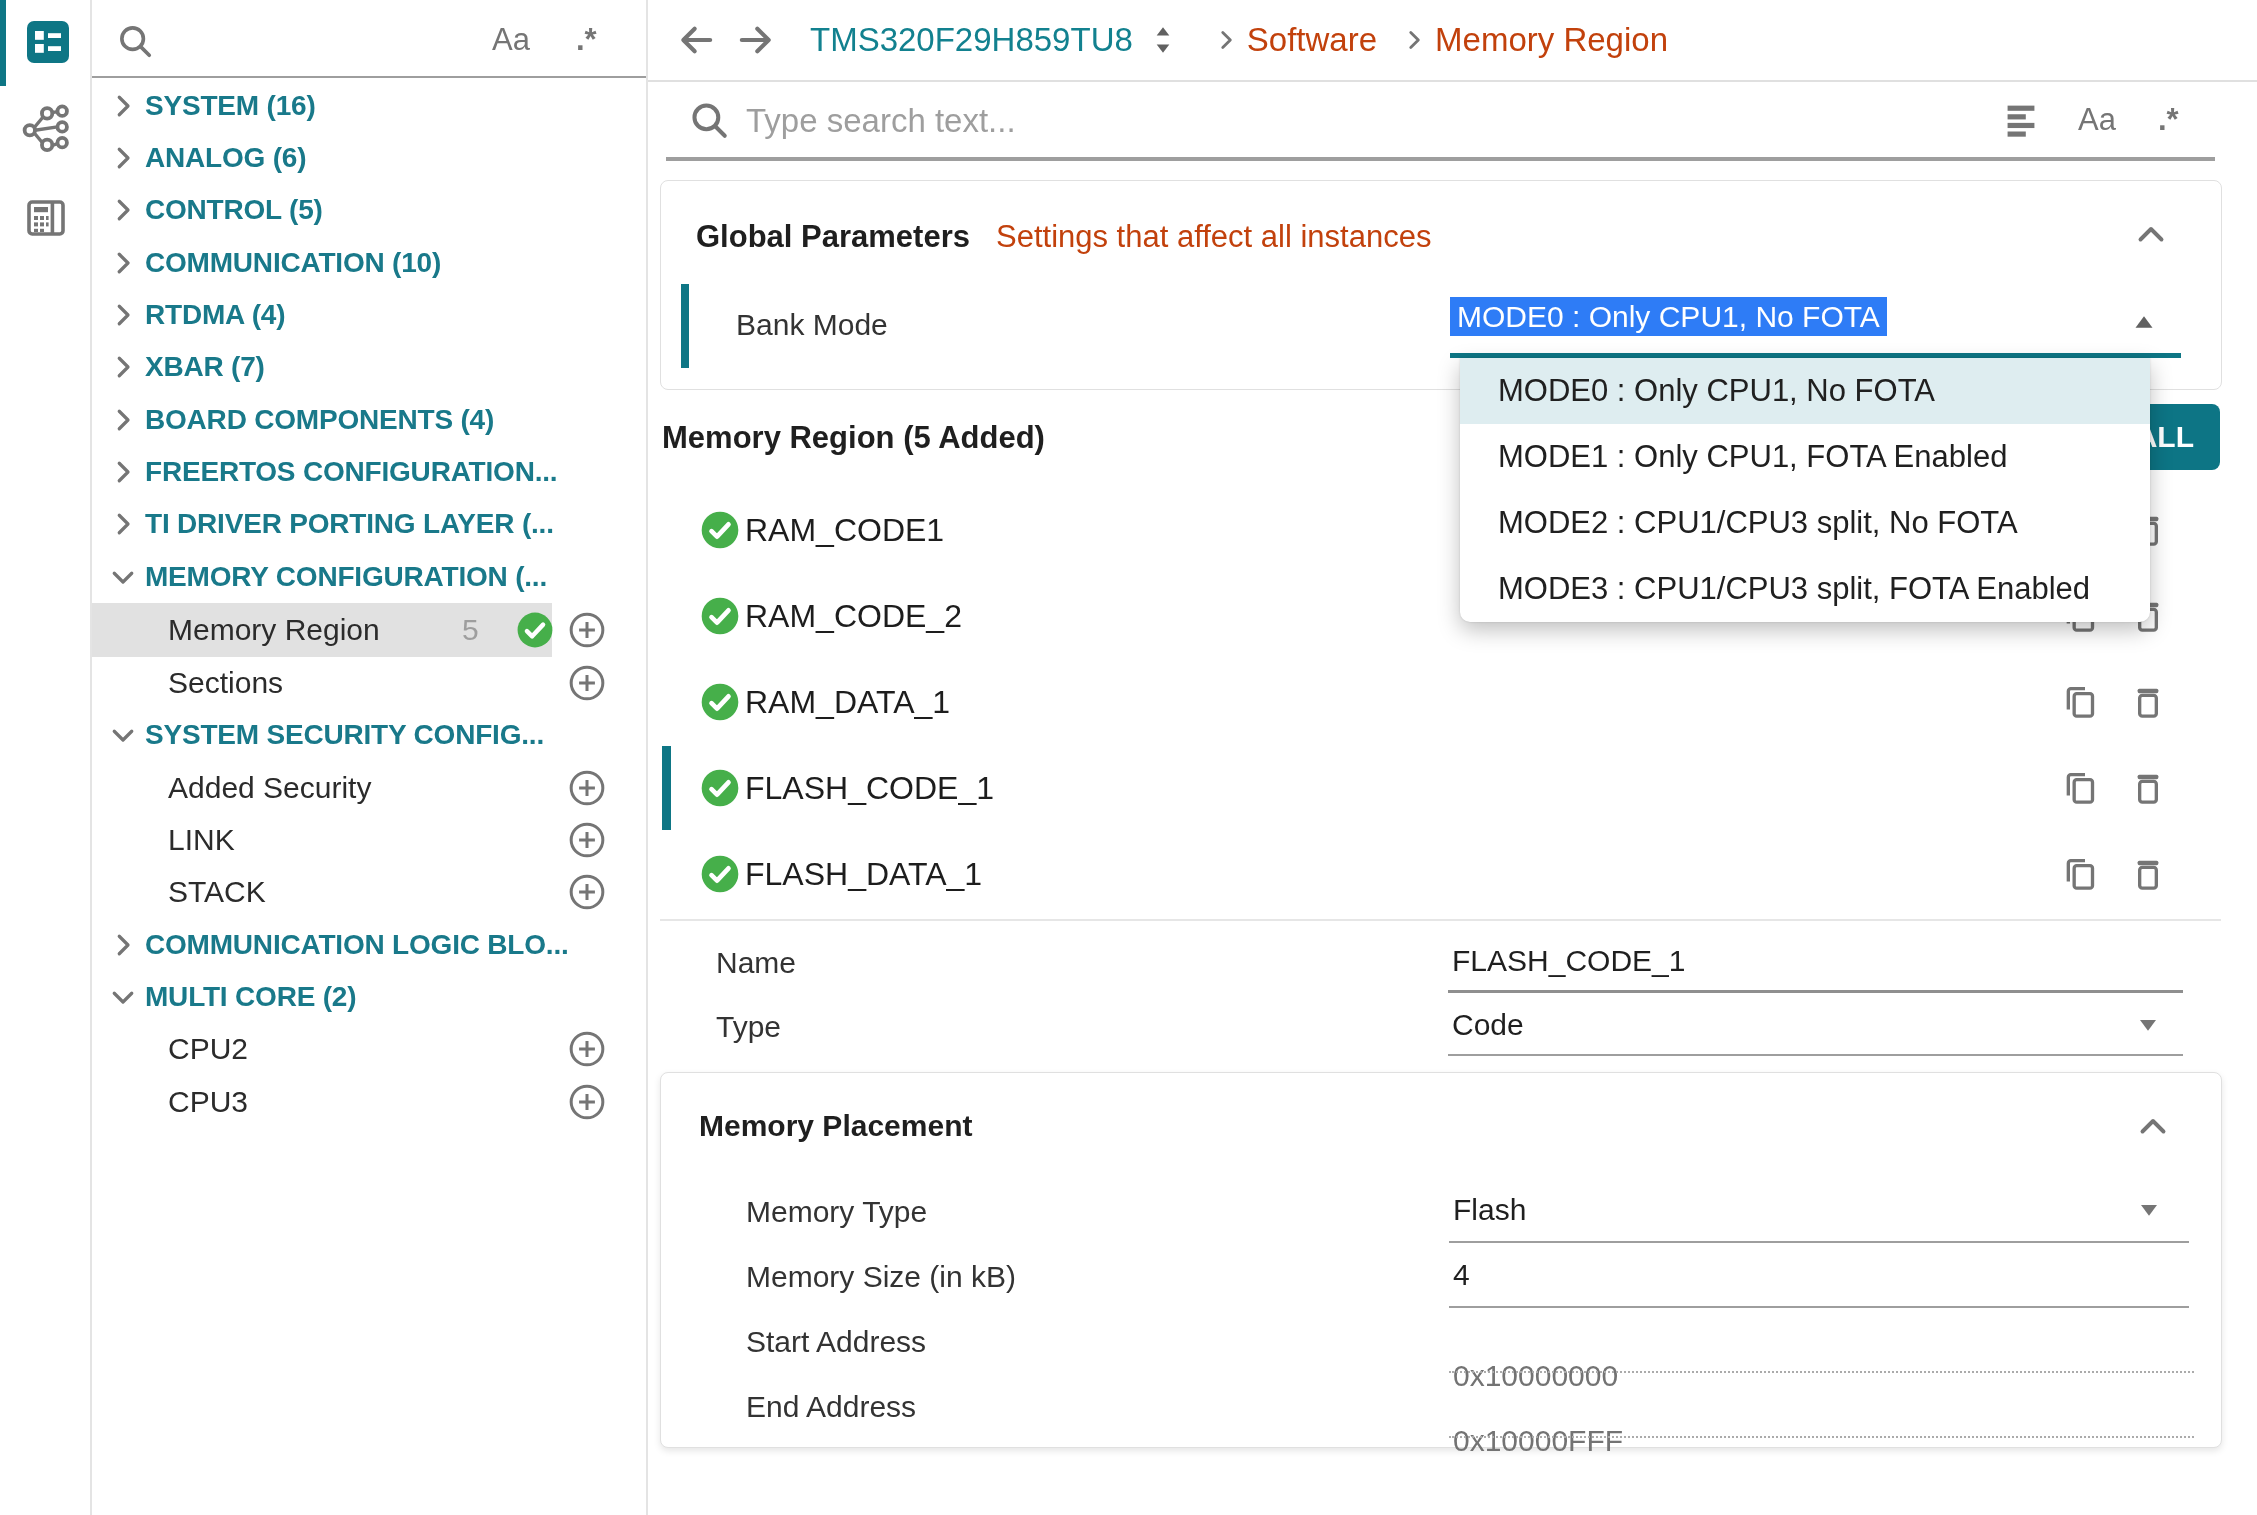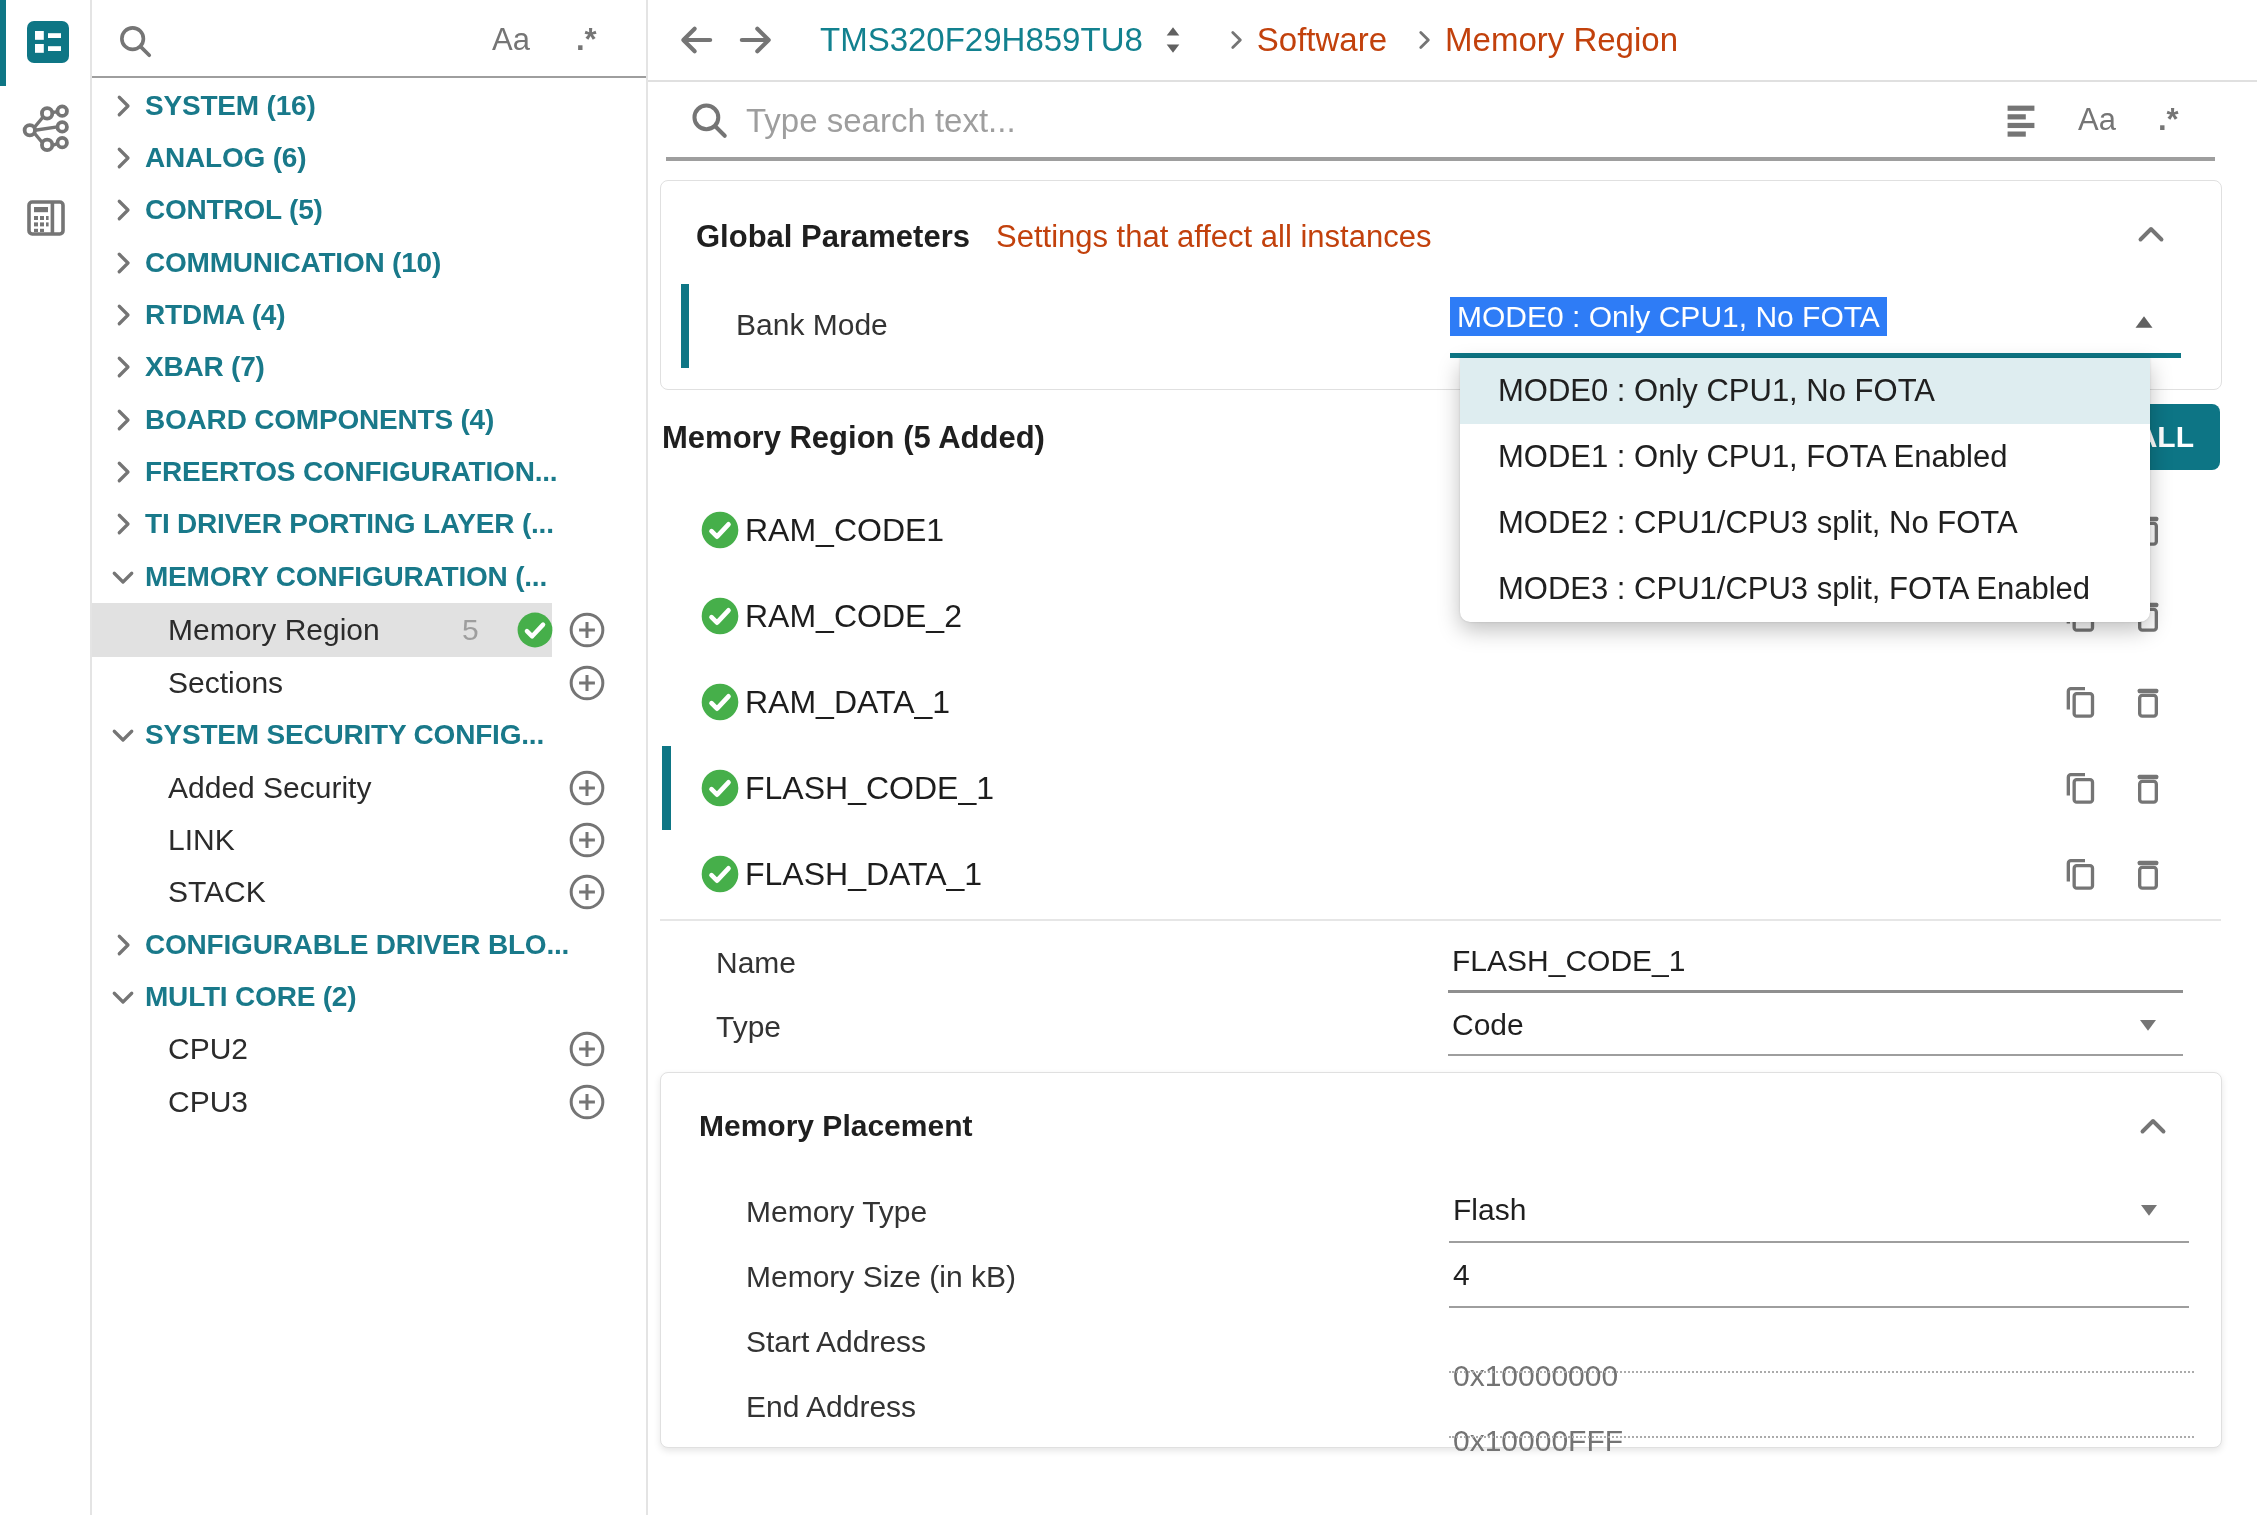--- a/index.html
+++ b/index.html
@@ -19,21 +19,21 @@
   .chev{margin-left:16px;width:30px;height:30px;flex:none;}
   .cat{margin-left:7px;font-size:28px;font-weight:bold;color:#19798A;letter-spacing:-0.2px;white-space:nowrap;}
   .chlbl{margin-left:76px;font-size:30px;color:#2b2b2b;white-space:nowrap;}
   .badge5{position:absolute;left:370px;font-size:30px;color:#9e9e9e;}
   .scheck{position:absolute;left:424px;width:38px;height:38px;}
   .splus{position:absolute;left:476px;width:38px;height:38px;}
   
   .topbar{position:absolute;left:648px;top:0;width:1609px;height:80px;border-bottom:2px solid #e0e0e0;
           display:flex;align-items:center;}
   .nav-ar{width:40px;height:40px;}
-  .device{margin-left:44px;font-size:33px;color:#12818F;white-space:nowrap;}
+  .device{margin-left:34px;font-size:33px;color:#12818F;white-space:nowrap;}
   .crumb{font-size:33px;color:#c2410c;white-space:nowrap;}
   .sep{width:26px;height:26px;color:#9e9e9e;}
   
   .search-underline{position:absolute;left:666px;top:157px;width:1549px;height:4px;background:#9e9e9e;}
   .search-input{position:absolute;left:744px;top:96px;width:1150px;height:48px;border:none;outline:none;
                 font-size:33px;color:#212121;font-family:"Liberation Sans",sans-serif;background:transparent;}
   .search-input::placeholder{color:#9e9e9e;}
   
   .card{position:absolute;border:1px solid #e0e0e0;border-radius:8px;background:#fff;}
   .card-title{position:absolute;font-size:31px;font-weight:bold;color:#1f1f1f;white-space:nowrap;}
@@ -274,21 +274,21 @@
     <div class="srow" style="top:814px">
         <span class="chlbl">LINK</span>
         <svg class="ic splus" viewBox="0 0 24 24">
           <use href="#plus-c"></use>
         </svg>
       </div>
     <div class="srow" style="top:919px">
         <svg class="ic chev" viewBox="0 0 24 24">
           <use href="#chev-r"></use>
         </svg>
-        <span class="cat">CONFIGURABLE DRIVER BLO...</span>
+        <span class="cat">COMMUNICATION LOGIC BLO...</span>
       </div>
     <div class="srow" style="top:971px">
         <svg class="ic chev" viewBox="0 0 24 24">
           <use href="#chev-d"></use>
         </svg>
         <span class="cat">MULTI CORE (2)</span>
       </div>
     <div class="srow" style="top:1023px">
         <span class="chlbl">CPU2</span>
         <svg class="ic splus" viewBox="0 0 24 24">

